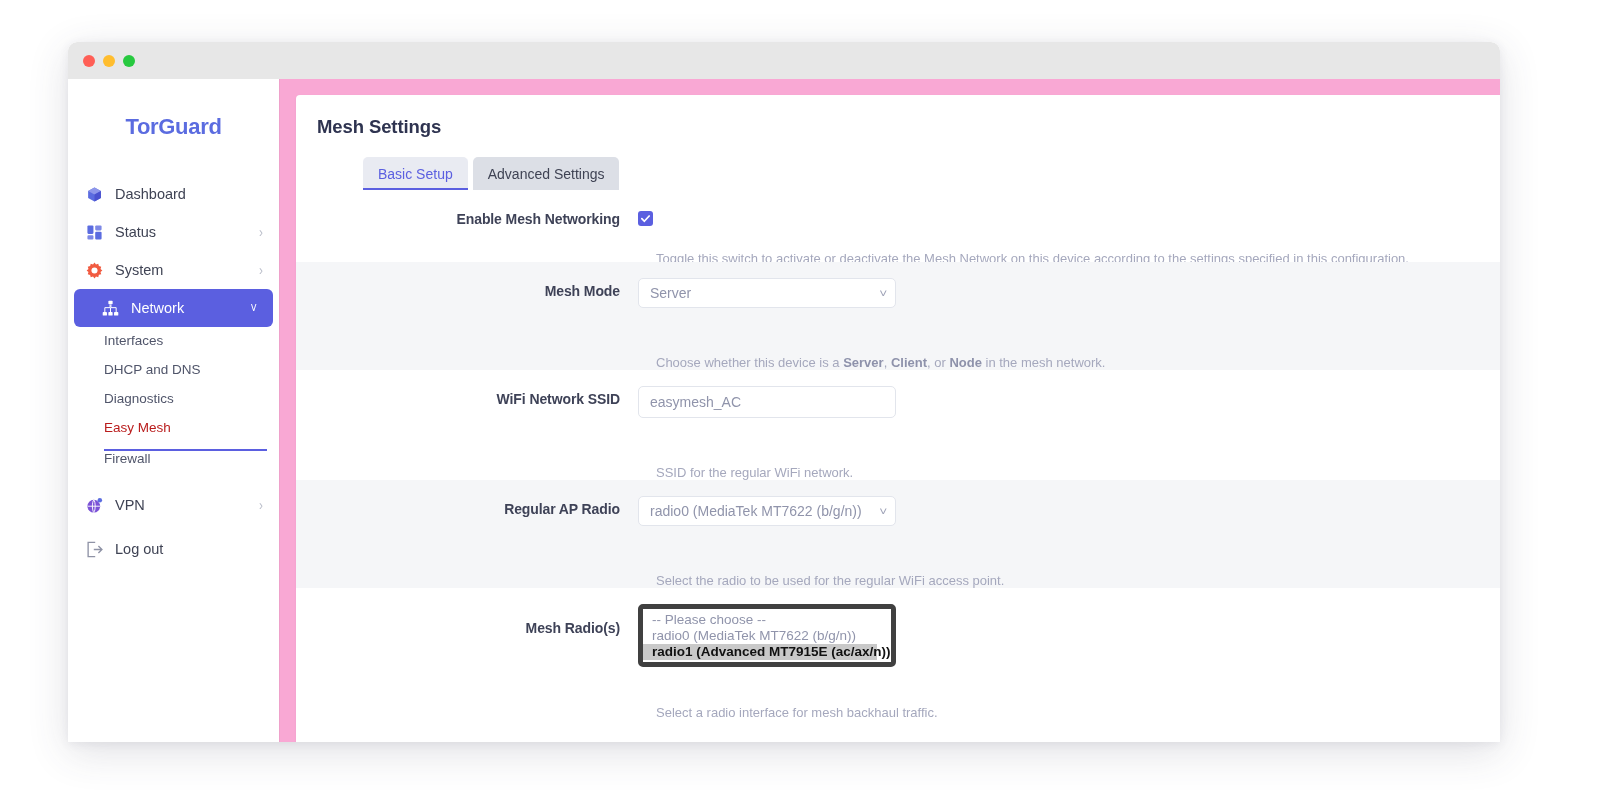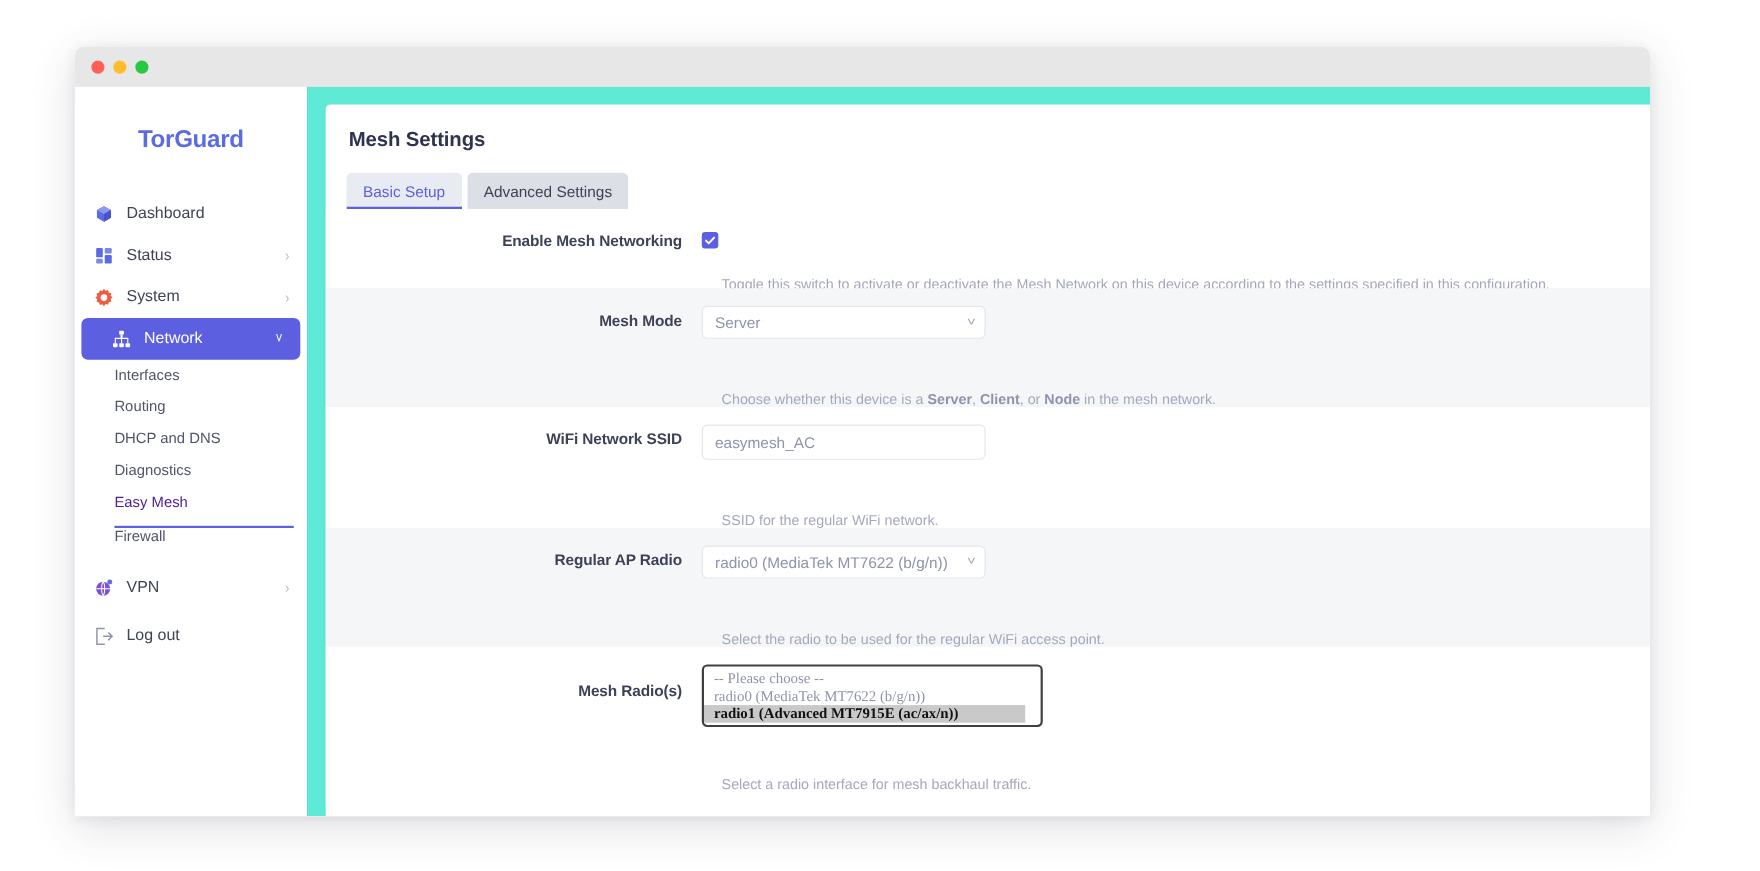--- a/index.html
+++ b/index.html
@@ -114,32 +114,32 @@
     display: flex;
     align-items: flex-start;
     padding-left: 36px;
     cursor: pointer;
   }
   .sub-item span {
     font-size: 13.5px;
     color: #50556a;
   }
   .sub-item.current { }
-  .sub-item.current span { color: #4c1d95; }
+  .sub-item.current span { color: #b91c1c; }
   .sub-underline {
     height: 2px;
     background: #5b5fe0;
     margin: 0 27px 0 36px;
     width: 163px;
   }
 
   
   .content-wrap {
     flex: 1;
-    background: #5eead4;
+    background: #f9a8d4;
     padding: 16px 0 0 17px;
     overflow: hidden;
   }
   .card {
     background: #ffffff;
     height: 100%;
     border-radius: 4px 0 0 0;
     box-shadow: 0 1px 3px rgba(40,45,70,0.05);
     overflow: hidden;
   }
@@ -161,20 +161,21 @@
   .tab {
     padding: 9px 15px 8px 15px;
     font-size: 14px;
     border-radius: 5px 5px 0 0;
     cursor: pointer;
   }
   .tab.active {
     background: #e9ebf2;
     color: #5b5fe0;
     box-shadow: inset 0 -2px 0 #5b5fe0;
+    margin-left: 48px;
   }
   .tab.inactive {
     background: #dcdfe6;
     color: #3f4354;
   }
 
   
   .form { }
   .row {
     display: flex;
@@ -254,27 +255,26 @@
     background: #5b5fe0;
     display: flex;
     align-items: center;
     justify-content: center;
     cursor: pointer;
     margin-top: 5px;
   }
   .checkbox svg { display: block; }
 
   .listbox {
-    width: 310px;
-    border: 2px solid #404040;
+    width: 258px;
+    border: 5px solid #404040;
     border-radius: 5px;
     background: #ffffff;
     padding: 3px 0 2px 0;
     overflow: hidden;
-    font-family: Liberation Serif, serif;
   }
   .lb-opt {
     font-size: 13.5px;
     color: #9094ab;
     line-height: 16px;
     padding: 0 0 0 9px;
     white-space: nowrap;
     cursor: pointer;
   }
   .lb-opt.selected {
@@ -365,23 +365,20 @@
               <path d="M11.4 6.5v4.3H4v6.2M12.6 6.5v4.3h7.4v6.2M12 10.8v6.2" stroke="#ffffff" stroke-width="1.4" fill="none"></path>
             </svg>
           </span>
           <span class="label">Network</span>
           <span class="chev">˅</span>
         </div>
 
         <div class="subnav">
           <div class="sub-item">
             <span>Interfaces</span>
-          </div>
-          <div class="sub-item">
-            <span>Routing</span>
           </div>
           <div class="sub-item">
             <span>DHCP and DNS</span>
           </div>
           <div class="sub-item">
             <span>Diagnostics</span>
           </div>
           <div class="sub-item current">
             <span>Easy Mesh</span>
           </div>

